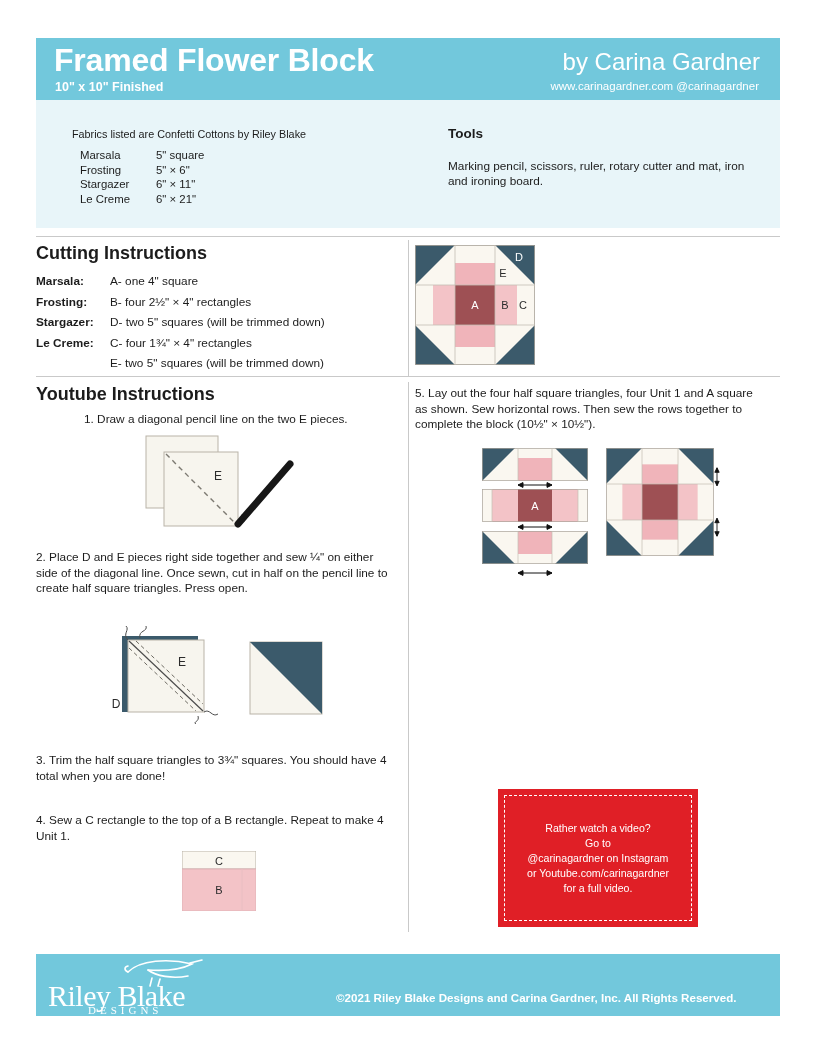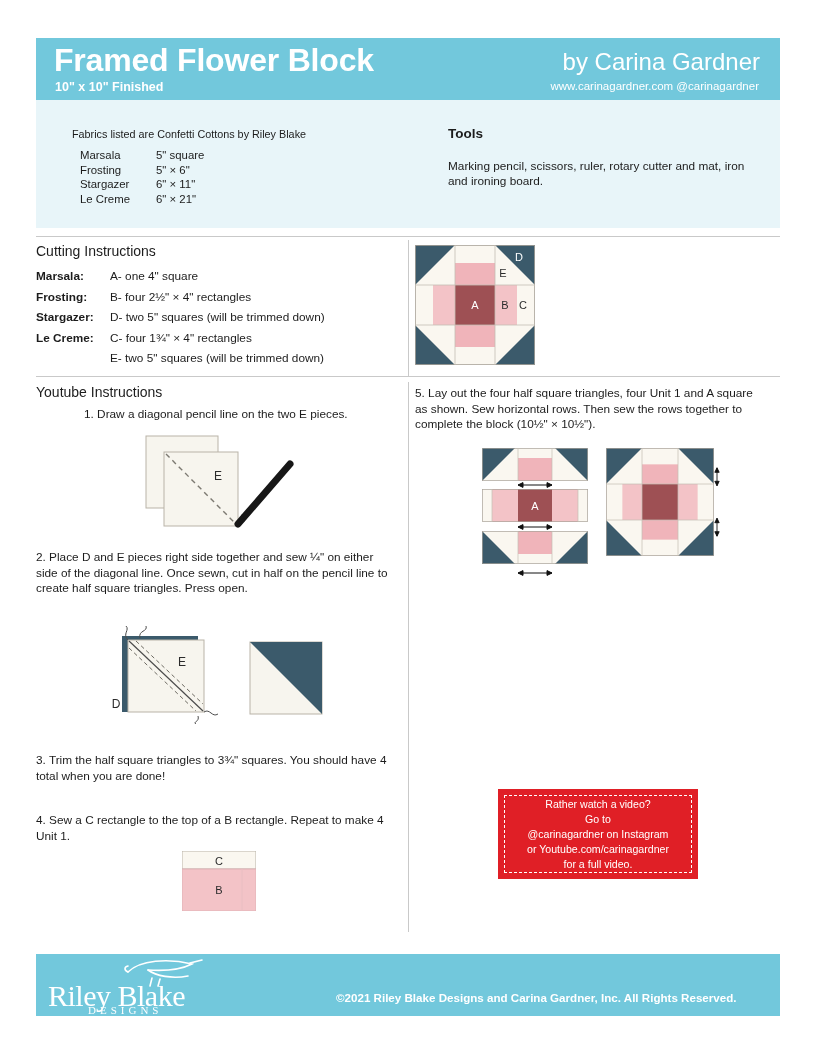--- a/index.html
+++ b/index.html
@@ -48,35 +48,35 @@
   .mat-list { margin-top: 8px; }
   .mat-row { display: flex; font-size: 11.4px; line-height: 14.6px; color: #1c1c1c; padding-left: 8px; }
   .mat-name { width: 76px; }
   .tools-col { position: absolute; left: 412px; top: 26px; width: 300px; }
   .tools-body { font-size: 11.8px; line-height: 15.4px; margin-top: 18px; color: #1c1c1c; }
 
   
   .rule { position: absolute; left: 36px; width: 744px; height: 1px; background: #c9c9c9; }
   .vrule { position: absolute; width: 1px; background: #c9c9c9; }
 
-  .sec-h { font-size: 14px; font-weight: normal; color: #1c1c1c; }
+  .sec-h { font-size: 18px; font-weight: bold; color: #1c1c1c; }
 
   
   .cutwrap { position: absolute; left: 36px; top: 243px; width: 370px; }
   .cut-list { margin-top: 7px; }
   .cut-row { display: flex; font-size: 11.8px; line-height: 20.5px; color: #1c1c1c; }
   .cut-fab { width: 74px; font-weight: bold; }
 
   
   .para { font-size: 11.8px; line-height: 15.6px; color: #1c1c1c; }
 
   
   .vidbox {
     position: absolute; left: 498px; top: 789px;
-    width: 200px; height: 90px;
+    width: 200px; height: 138px;
     background: #e01f26;
   }
   .vidbox .inner {
     position: absolute; left: 6px; top: 6px; right: 6px; bottom: 6px;
     border: 1.5px dashed #ffffff;
     display: flex; flex-direction: column;
     align-items: center; justify-content: center;
     text-align: center;
   }
   .vidbox .inner div { font-size: 10.6px; line-height: 15px; color: #ffffff; }

